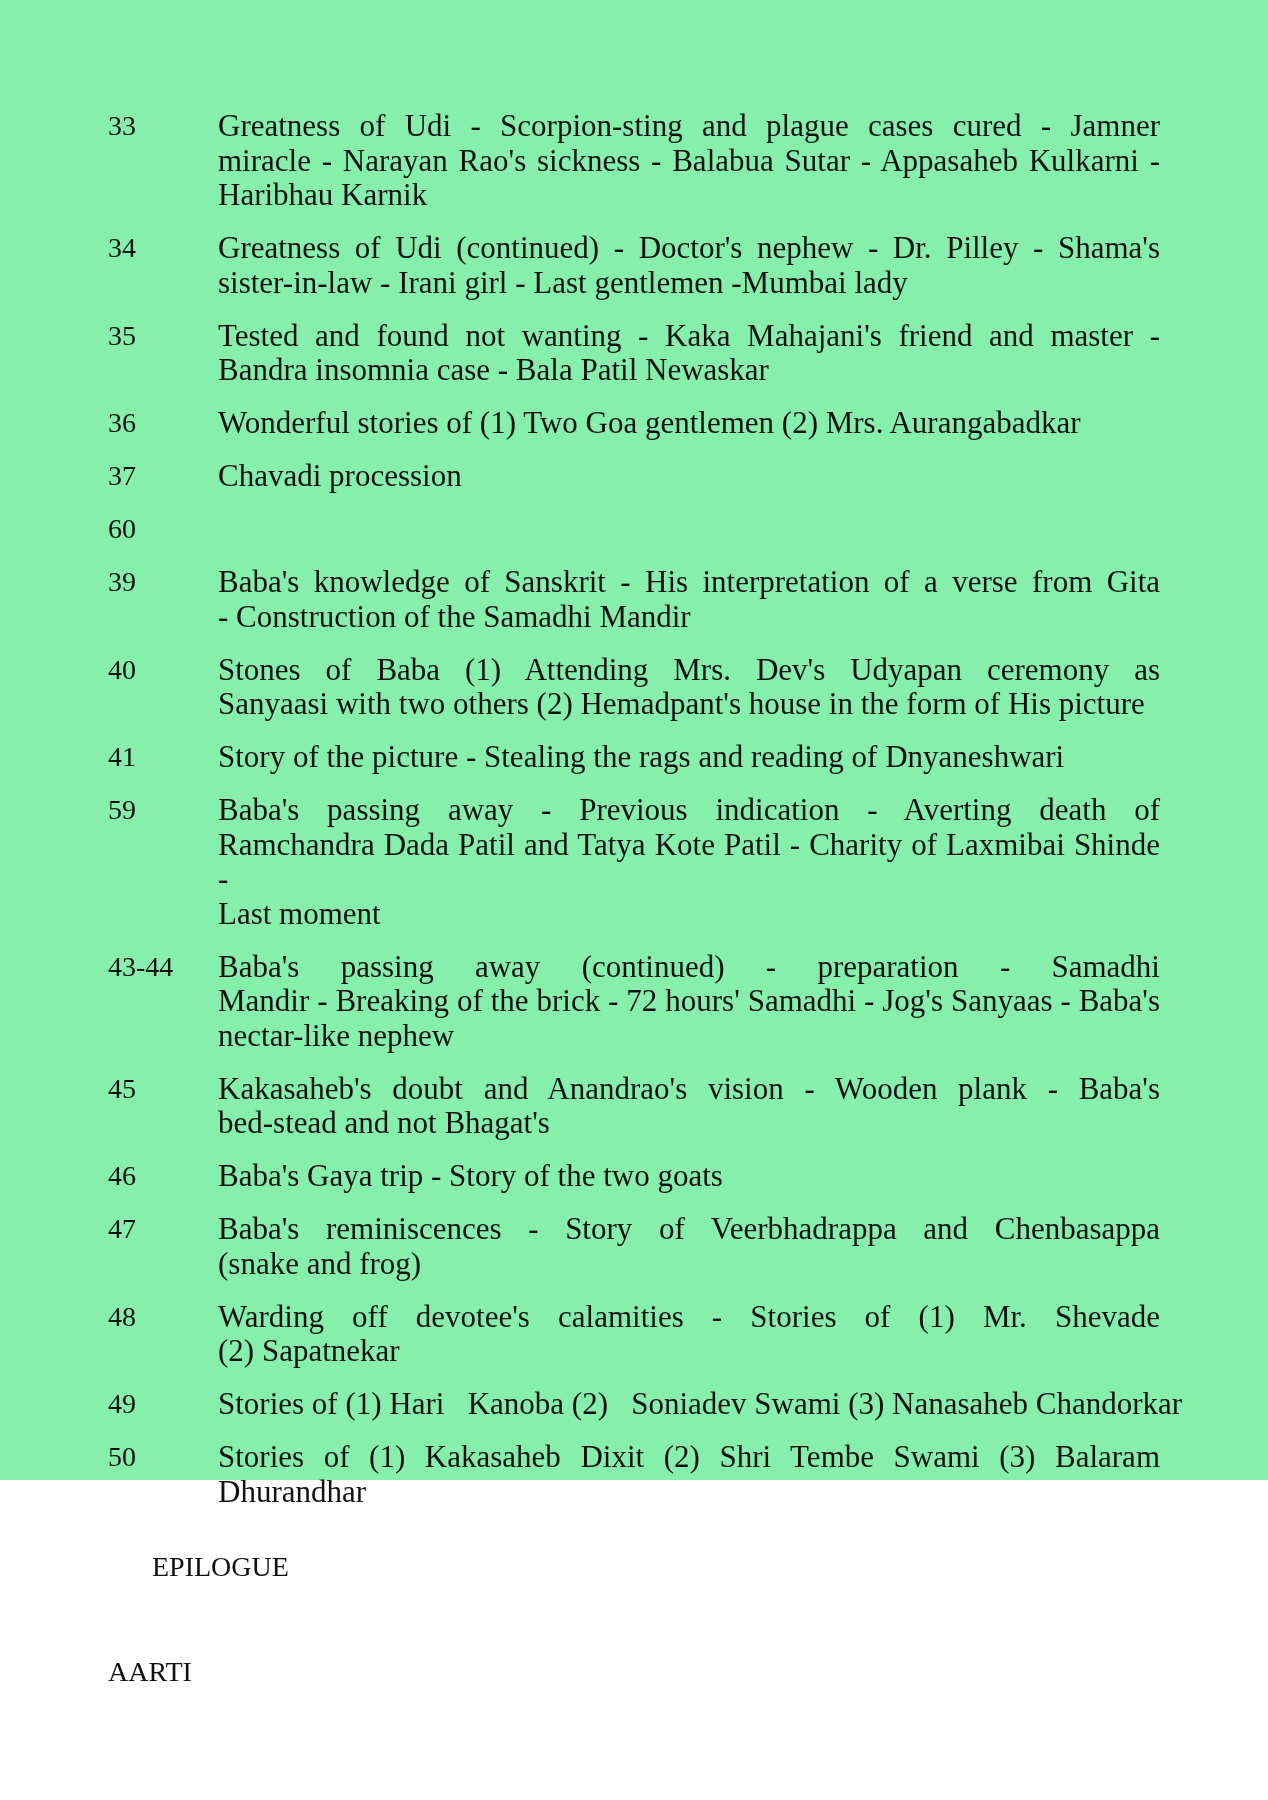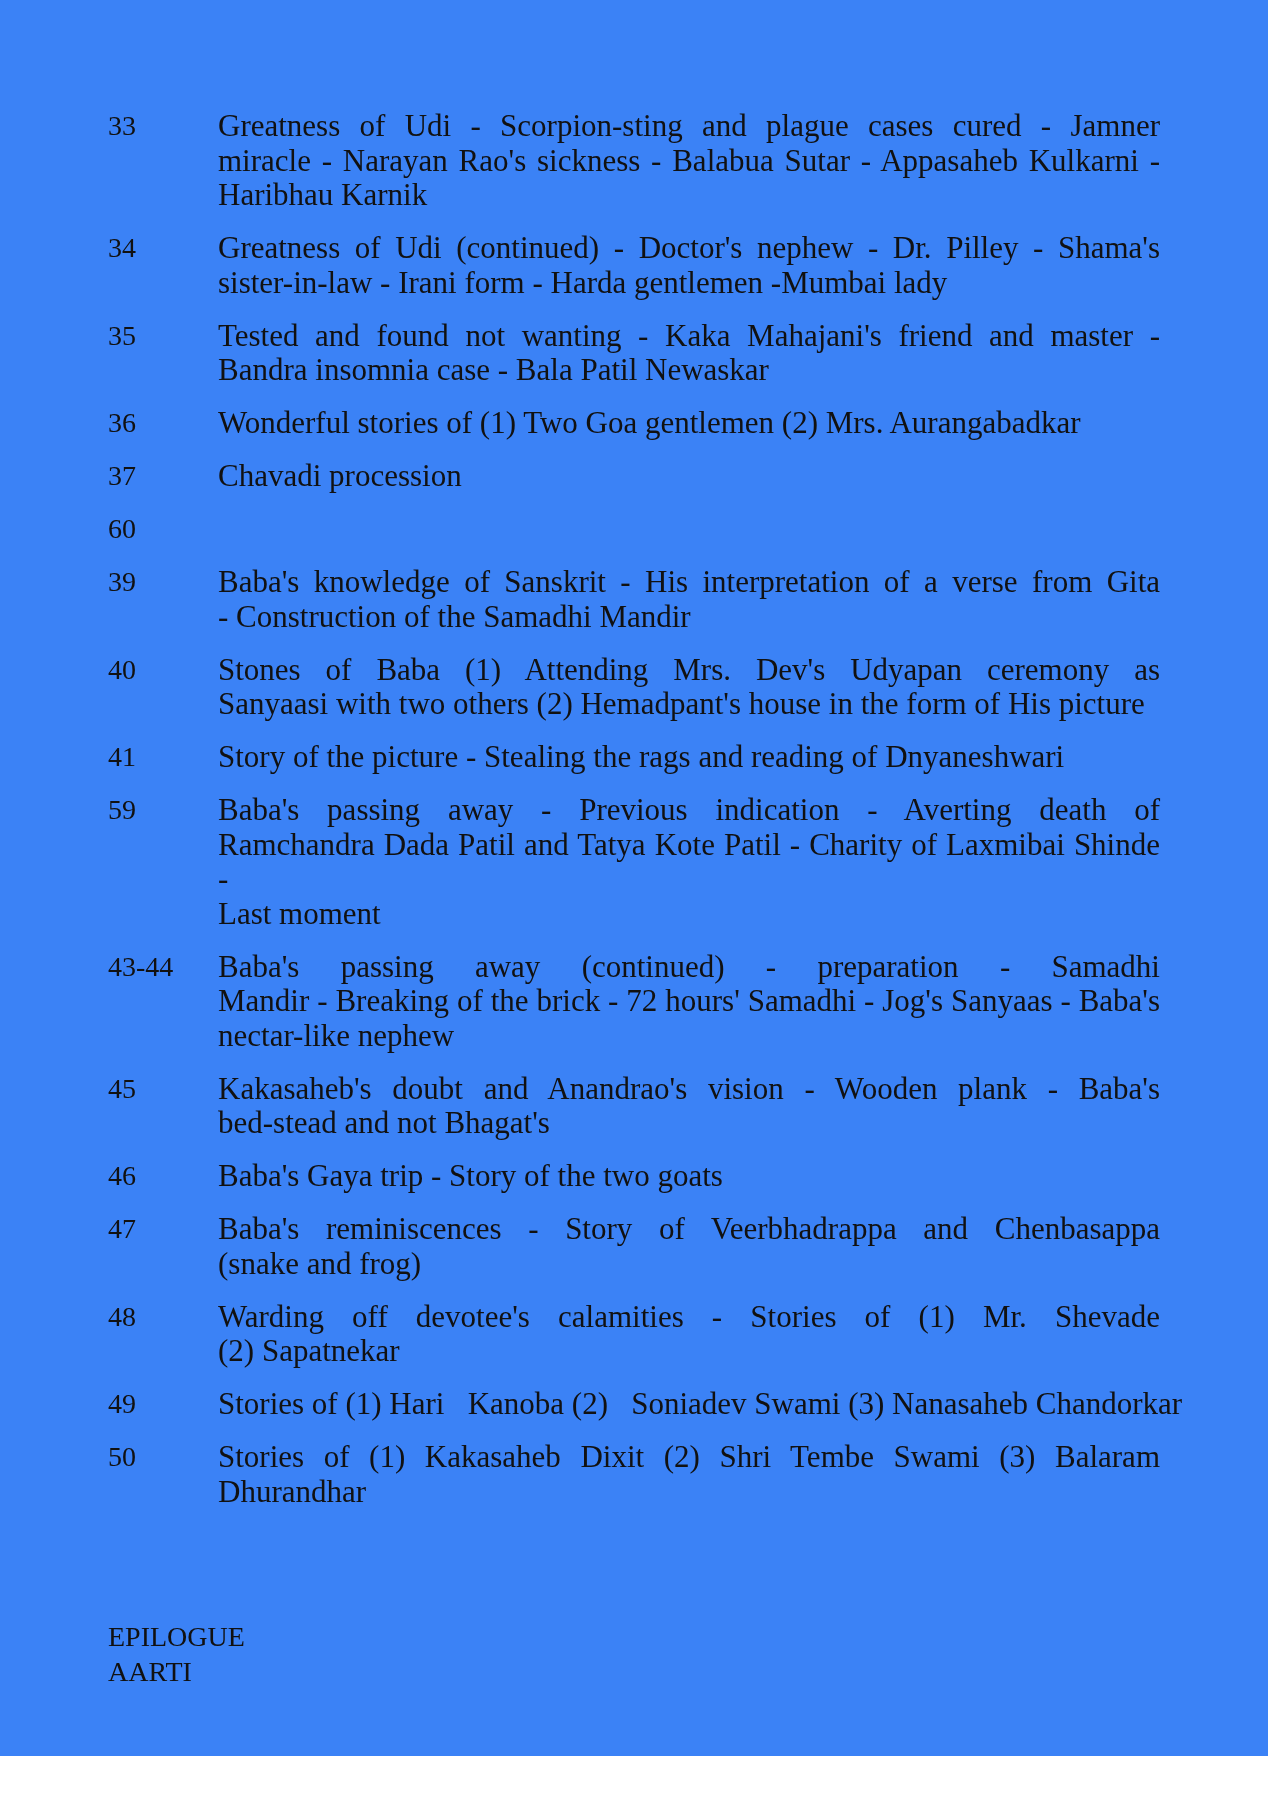--- a/index.html
+++ b/index.html
@@ -13,22 +13,22 @@
     position: relative;
     overflow: hidden;
     font-family: "Liberation Serif", "DejaVu Serif", serif;
     color: #111111;
   }
   .page {
     position: absolute;
     left: 0;
     top: 0;
     width: 1268px;
-    height: 1756px;
-    background: #3b82f6;
+    height: 1480px;
+    background: #86efac;
   }
   .toc {
     position: absolute;
     left: 108px;
     top: 109px;
     width: 1052px;
   }
   .entry {
     display: flex;
     flex-direction: row;
@@ -57,41 +57,41 @@
     text-align: justify;
     text-align-last: justify;
     white-space: normal;
   }
   .section {
     position: absolute;
     left: 108px;
     font-size: 28px;
     line-height: 34.5px;
   }
-  .epilogue { top: 1620px; }
+  .epilogue { top: 1550px; margin-left: 44px; }
   .aarti { top: 1655px; }
 </style>
 </head>
 <body>
 
 <div class="page">
   <div class="toc" id="toc">
       <div class="entry">
         <div class="num">33</div>
         <div class="text">
           <span class="line just">Greatness of Udi - Scorpion-sting and plague cases cured - Jamner</span>
           <span class="line just">miracle - Narayan Rao's sickness - Balabua Sutar - Appasaheb Kulkarni -</span>
           <span class="line">Haribhau Karnik</span>
         </div>
       </div>
       <div class="entry">
         <div class="num">34</div>
         <div class="text">
           <span class="line just">Greatness of Udi (continued) - Doctor's nephew - Dr. Pilley - Shama's</span>
-          <span class="line">sister-in-law - Irani form - Harda gentlemen -Mumbai lady</span>
+          <span class="line">sister-in-law - Irani girl - Last gentlemen -Mumbai lady</span>
         </div>
       </div>
       <div class="entry">
         <div class="num">35</div>
         <div class="text">
           <span class="line just">Tested and found not wanting - Kaka Mahajani's friend and master -</span>
           <span class="line">Bandra insomnia case - Bala Patil Newaskar</span>
         </div>
       </div>
       <div class="entry">

